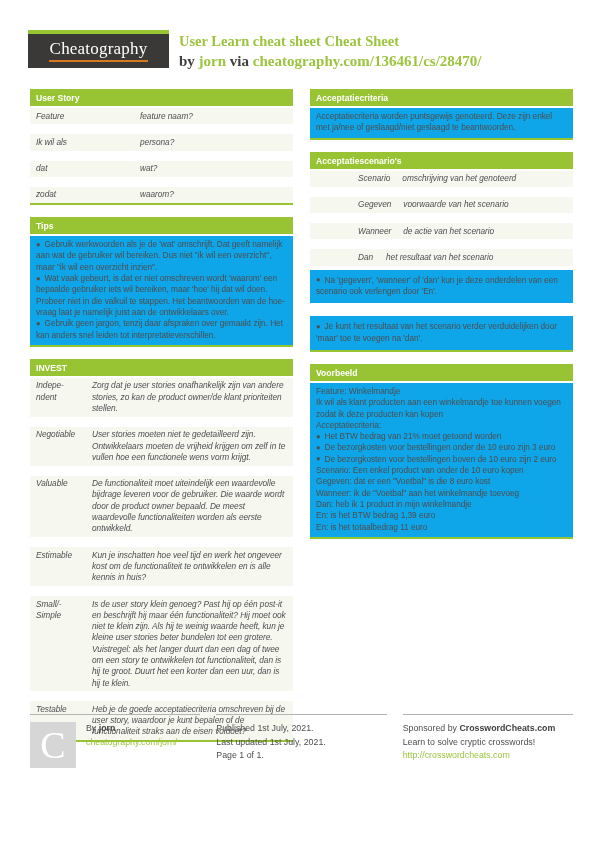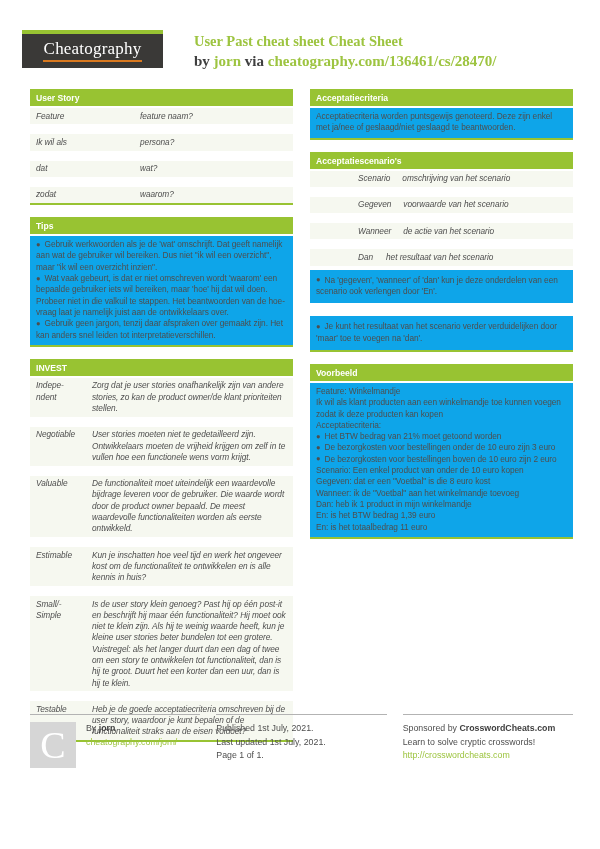--- a/index.html
+++ b/index.html
@@ -3,21 +3,21 @@
 <meta charset="utf-8">
 <style>
   * { margin:0; padding:0; box-sizing:border-box; }
   html,body { background:#fff; }
   .page {
     position:relative; width:600px; height:849px; background:#ffffff;
     font-family:"Liberation Sans", sans-serif; color:#4e4e4e; overflow:hidden;
   }
 
   
-  .header { position:absolute; top:30px; left:22px; right:27px; display:flex;gap:21px; }
+  .header { position:absolute; top:30px; left:28px; right:27px; display:flex; }
   .logo {
     width:141px; height:38px; background:#3a3937; display:flex; flex-direction:column;
     align-items:center; cursor:pointer;
   }
   .logo-topbar { height:4px; width:100%; background:#98c332; }
   .logo-text {
     font-family:"Liberation Serif", serif; color:#ffffff; font-size:17px; letter-spacing:0.2px;
     margin-top:5px; border-bottom:2px solid #d9791f; padding:0 1px 1px 1px;
   }
   .title-block { margin-left:10px; padding-top:3px; }
@@ -74,21 +74,21 @@
 <body>
 
 <div class="page">
 
   <div class="header">
     <div class="logo">
       <div class="logo-topbar"></div>
       <span class="logo-text">Cheatography</span>
     </div>
     <div class="title-block">
-      <div class="title">User Past cheat sheet Cheat Sheet</div>
+      <div class="title">User Learn cheat sheet Cheat Sheet</div>
       <div class="byline">
         <span>by</span>
         <a class="glink">jorn</a>
         <span>via</span>
         <a class="glink">cheatography.com/136461/cs/28470/</a>
       </div>
     </div>
   </div>
 
   <div class="columns">
@@ -160,21 +160,21 @@
 
       <section class="card">
         <div class="card-header">Acceptatiecriteria</div>
         <div class="textblock">Acceptatiecriteria worden puntsgewijs genoteerd. Deze zijn enkel met ja/nee of geslaagd/niet geslaagd te beantwoorden.</div>
       </section>
 
       <section class="card w-sc">
         <div class="card-header">Acceptatiescenario's</div>
         <div class="row">
           <div class="cell label">Scenario</div>
-          <div class="cell value">omschrijving van het scenario</div>
+          <div class="cell value">omschrijving van het genoteerd</div>
         </div>
         <div class="row">
           <div class="cell label">Gegeven</div>
           <div class="cell value">voorwaarde van het scenario</div>
         </div>
         <div class="row">
           <div class="cell label">Wanneer</div>
           <div class="cell value">de actie van het scenario</div>
         </div>
         <div class="row">

